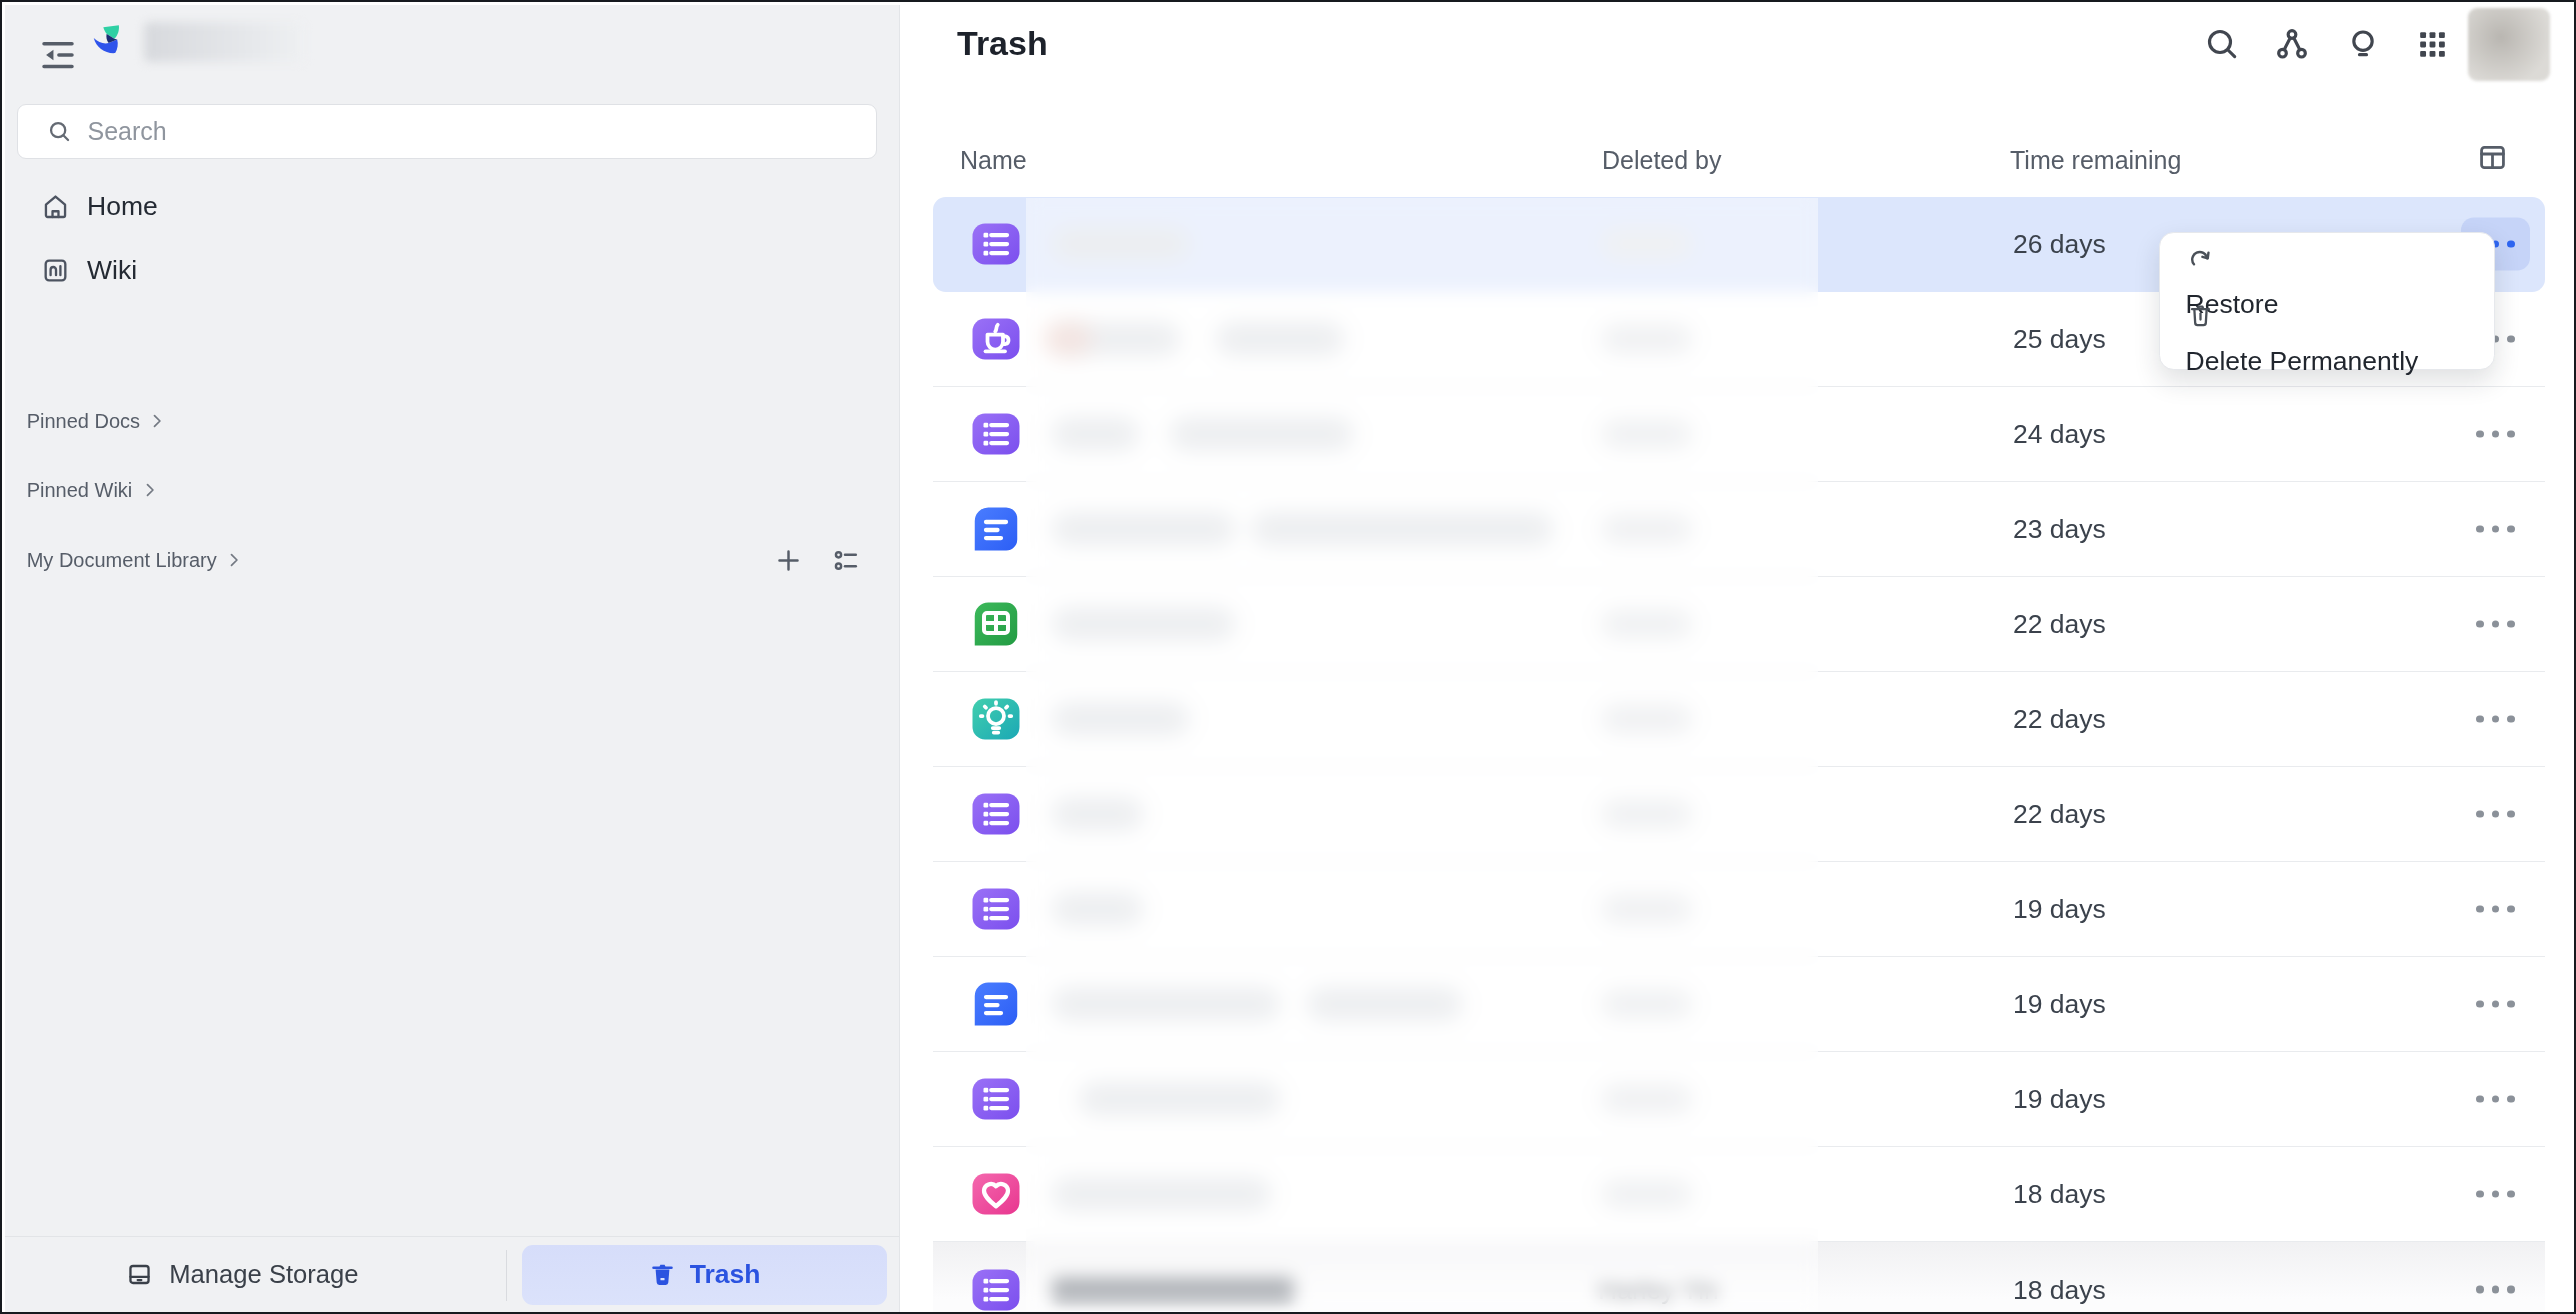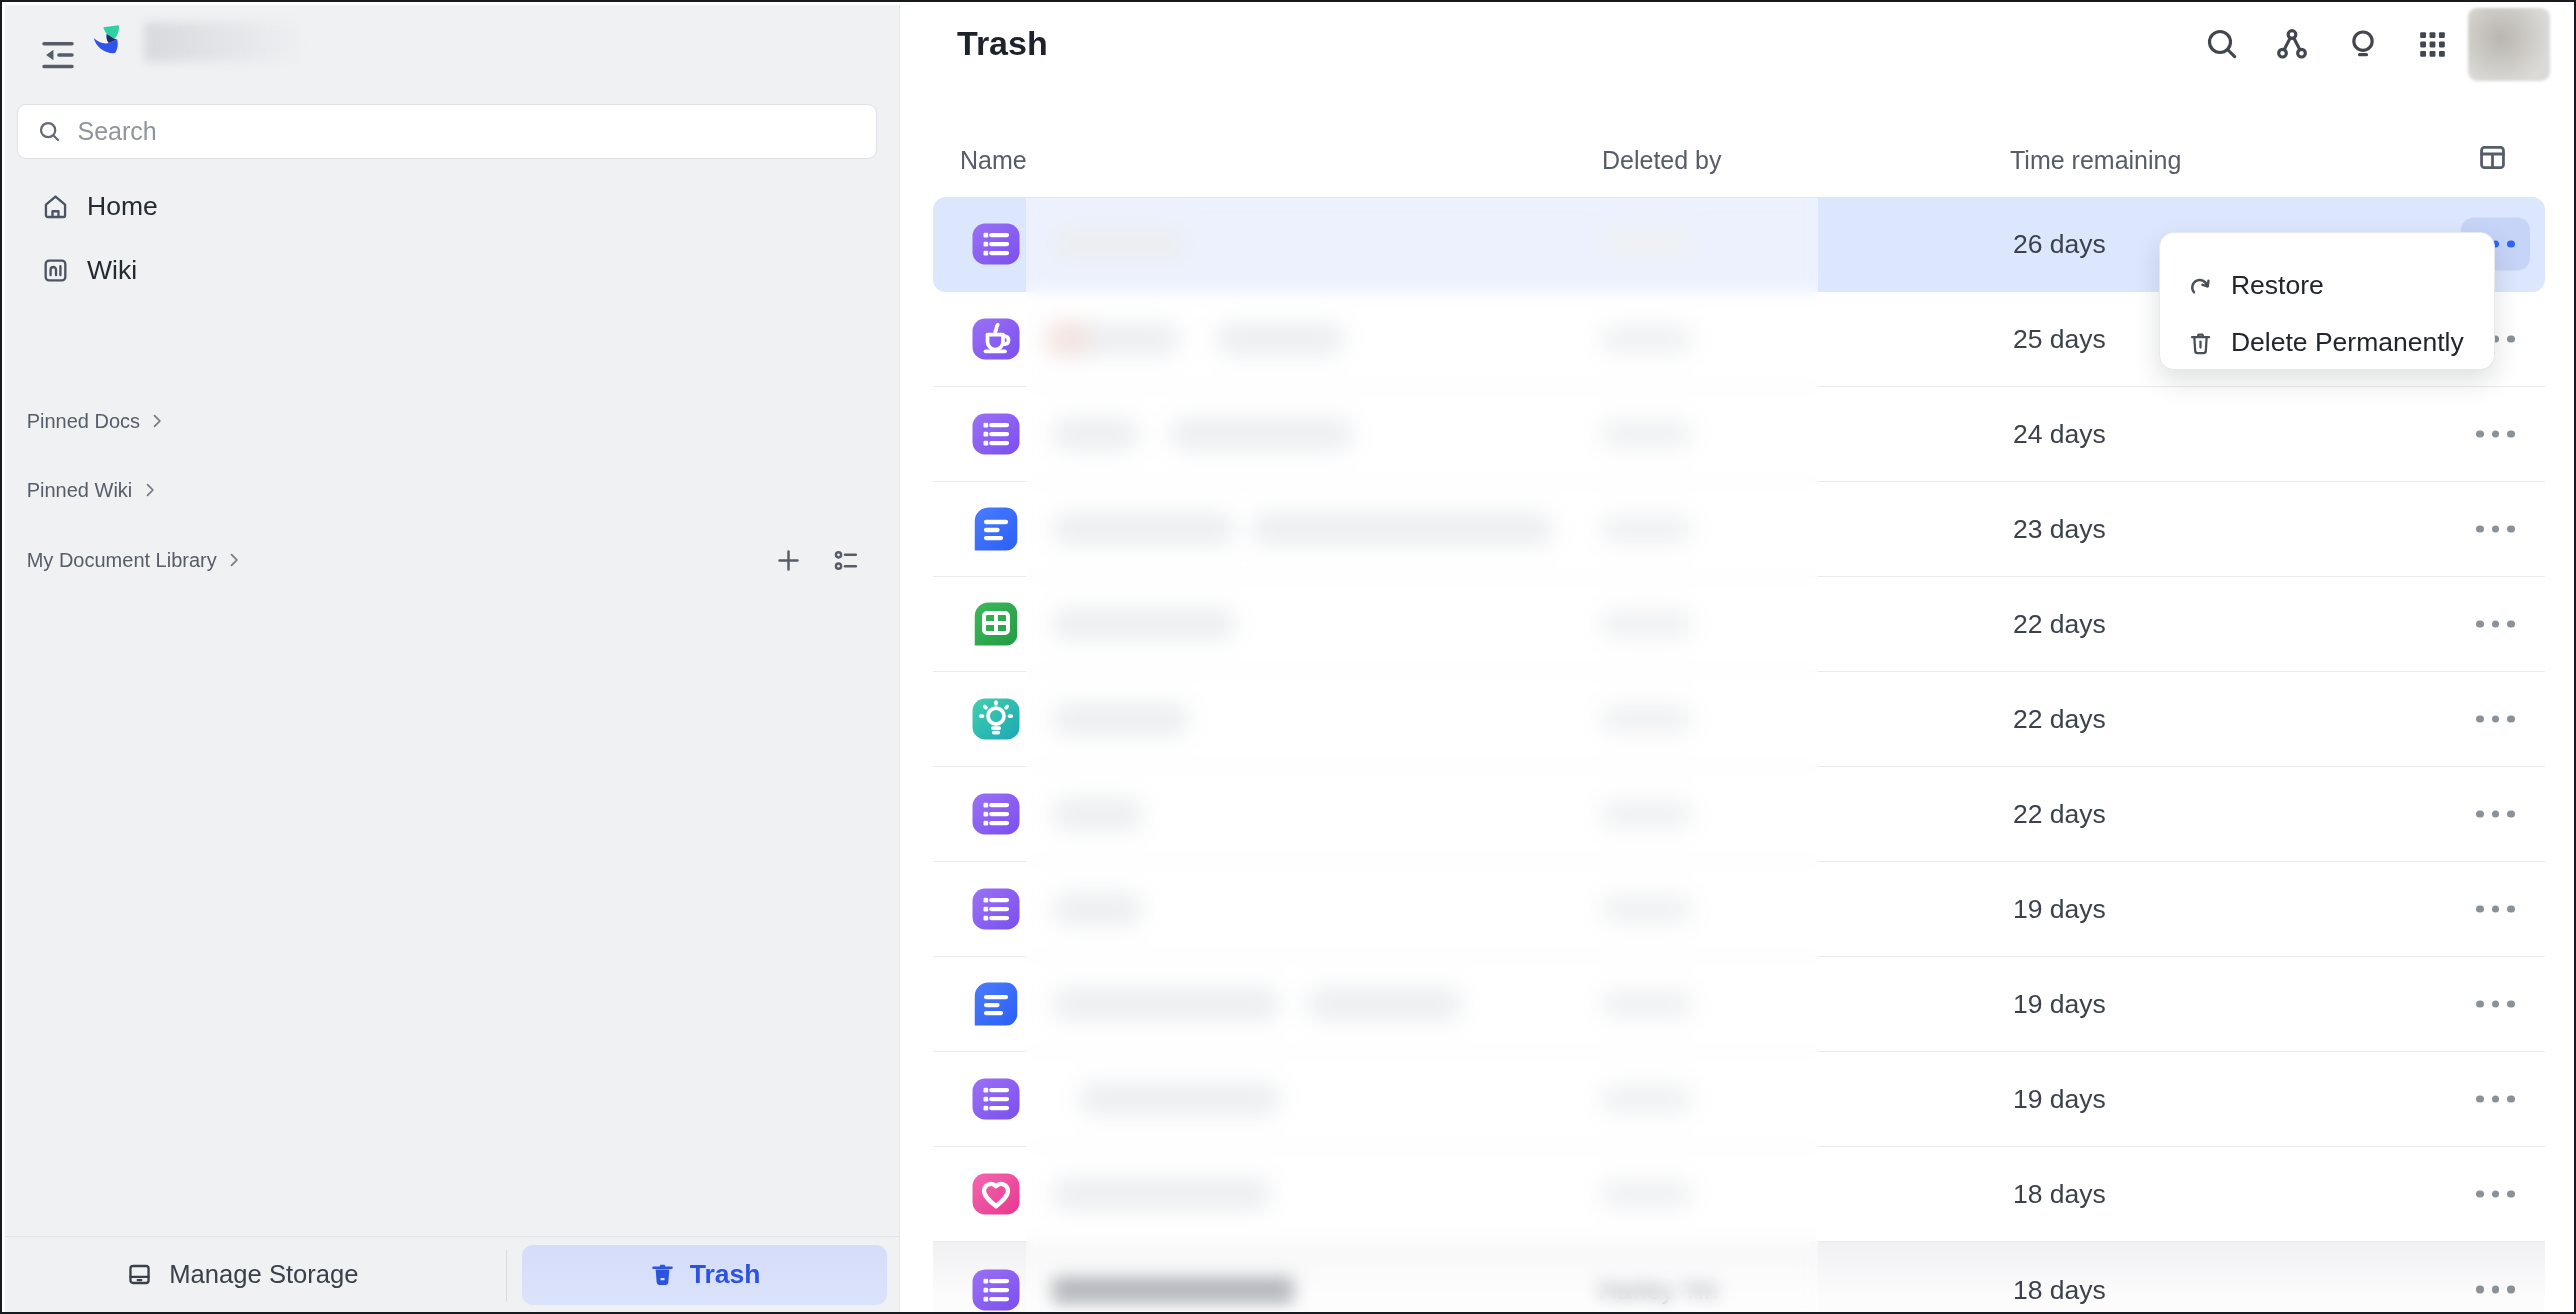--- a/index.html
+++ b/index.html
@@ -11,21 +11,21 @@
   
   #sidebar{position:absolute;left:2.7px;top:2.7px;width:895px;height:1309px;
            background:#f0f1f3;border-right:0.9px solid #e3e5e8;}
   .icon-btn{display:flex;align-items:center;justify-content:center;cursor:pointer;}
   .icon-btn svg{display:block;}
   #collapse-btn{position:absolute;left:31px;top:28px;width:44px;height:44px;}
   #logo{position:absolute;left:82px;top:14.6px;width:49px;height:49px;}
   #ws-blur{position:absolute;left:139px;top:17.3px;width:160px;height:40px;border-radius:5.5px;
            background:linear-gradient(90deg,#d7d9dd,#e7e9ec 70%,#eef0f2);filter:blur(4.6px);}
   #search-box{position:absolute;left:12px;top:99px;width:860px;height:55px;background:#fff;
-              border:1.8px solid #dfe1e5;border-radius:9px;display:flex;align-items:center;padding-left:18px;gap:12.8px;}
+              border:1.8px solid #dfe1e5;border-radius:9px;display:flex;align-items:center;padding-left:28px;gap:12.8px;}
   #search-box input{border:none;outline:none;font:25px "Liberation Sans",sans-serif;color:#1f2329;flex:1;background:transparent;}
   #search-box input::placeholder{color:#8f959e;}
   #nav{position:absolute;left:0;top:170px;width:100%;}
   .nav-item{display:flex;align-items:center;height:64px;padding-left:35px;gap:16.4px;cursor:pointer;}
   .nav-item span.lbl{font-size:26.5px;color:#242a33;}
   .section{position:absolute;left:0;width:100%;height:47px;display:flex;align-items:center;
            padding-left:22px;gap:7.3px;cursor:pointer;color:#565d68;font-size:20px;font-weight:500;}
   .section svg{opacity:.8;}
   #lib-actions{position:absolute;left:765px;top:537px;display:flex;gap:20px;}
   #lib-actions .icon-btn{width:37px;height:37px;}
@@ -67,21 +67,21 @@
   .row.selected .dots-btn i{background:#2f66f1;}
 
   
   #blur-overlay{position:absolute;left:1024px;top:196px;width:792px;height:1113px;
                 background:rgba(255,255,255,.45);backdrop-filter:blur(8.2px);-webkit-backdrop-filter:blur(8.2px);
                 pointer-events:none;z-index:5;}
 
   
   #context-menu{position:absolute;left:2157px;top:230px;width:336px;background:#fff;border:0.9px solid #e6e8ec;
                 border-radius:14.6px;box-shadow:0 11px 27px rgba(31,35,41,.14);padding:11px 0;z-index:30;}
-  .menu-item{display:flex;align-items:flex-end;height:57px;padding-left:25.6px;gap:16.4px;cursor:pointer;}
+  .menu-item{display:flex;align-items:flex-start;height:57px;padding-left:25.6px;gap:16.4px;cursor:pointer;flex-direction:column;}
   .menu-item span{font-size:26.5px;color:#21262e;}
   .menu-item svg{flex:0 0 auto;}
 </style>
 </head>
 <body>
 
 <div id="app">
 
   <div id="sidebar">
     <div id="collapse-btn" class="icon-btn">

